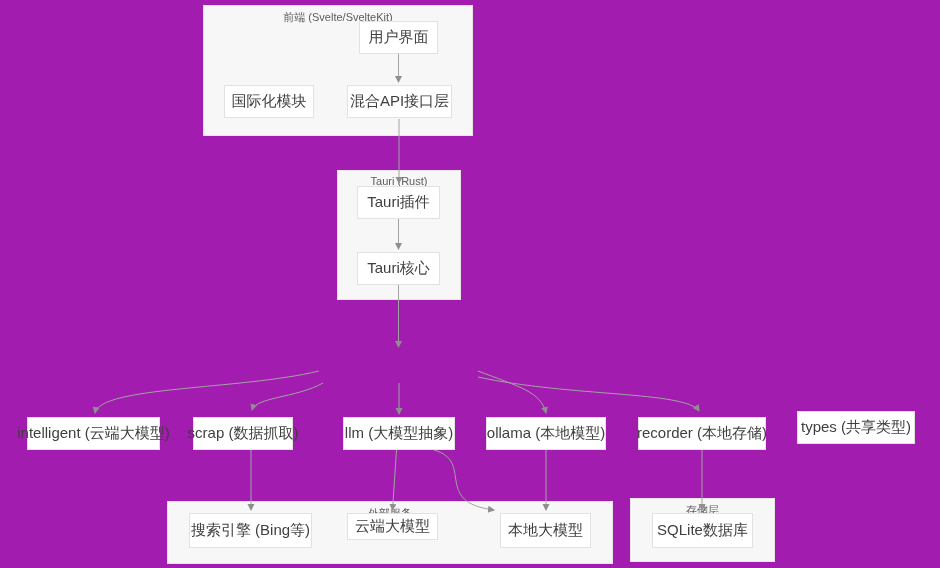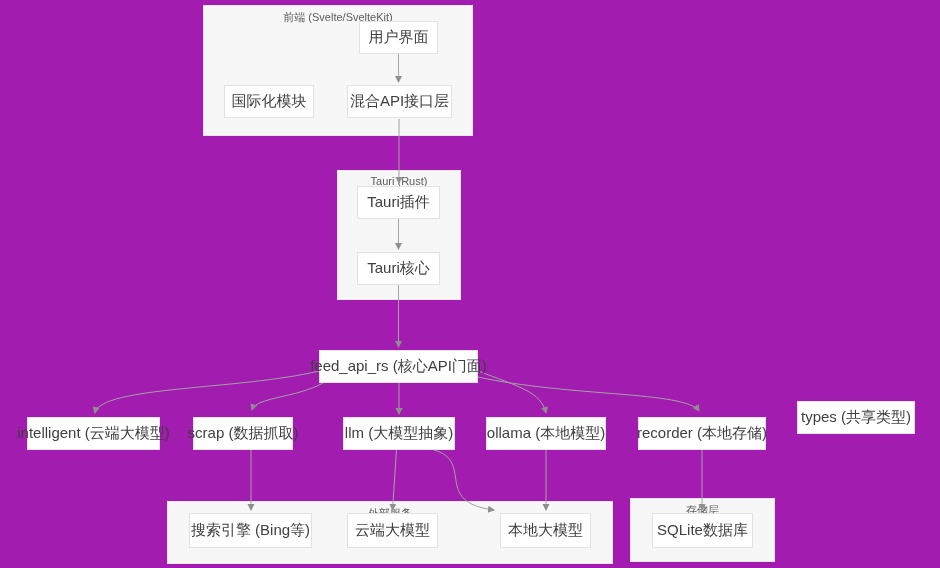--- a/index.html
+++ b/index.html
@@ -101,35 +101,34 @@
   <div class="node" style="left:359px;top:21px;width:79px;height:33px">用户界面</div>
 
   <div class="node" style="left:224px;top:85px;width:90px;height:33px">国际化模块</div>
 
   <div class="node" style="left:347px;top:85px;width:105px;height:33px">混合API接口层</div>
 
   <div class="node" style="left:357px;top:186px;width:83px;height:33px">Tauri插件</div>
 
   <div class="node" style="left:357px;top:252px;width:83px;height:33px">Tauri核心</div>
 
-  <div class="node" style="left:319px;top:350px;width:159px;height:33px">feed_api_rs (核心API门面)</div>
 
   <div class="node" style="left:27px;top:417px;width:133px;height:33px">intelligent (云端大模型)</div>
 
   <div class="node" style="left:193px;top:417px;width:100px;height:33px">scrap (数据抓取)</div>
 
   <div class="node" style="left:343px;top:417px;width:112px;height:33px">llm (大模型抽象)</div>
 
   <div class="node" style="left:486px;top:417px;width:120px;height:33px">ollama (本地模型)</div>
 
   <div class="node" style="left:638px;top:417px;width:128px;height:33px">recorder (本地存储)</div>
 
-  <div class="node" style="left:797px;top:401px;width:118px;height:33px">types (共享类型)</div>
+  <div class="node" style="left:797px;top:411px;width:118px;height:33px">types (共享类型)</div>
 
   <div class="node" style="left:189px;top:513px;width:123px;height:35px">搜索引擎 (Bing等)</div>
 
-  <div class="node" style="left:347px;top:513px;width:91px;height:35px">云端大模型</div>
+  <div class="node" style="left:347px;top:513px;width:91px;height:27px">云端大模型</div>
 
   <div class="node" style="left:652px;top:513px;width:101px;height:35px">SQLite数据库</div>
 
   <div class="node" style="left:500px;top:513px;width:91px;height:35px">本地大模型</div>
 
 </div>
 
 </body></html>

